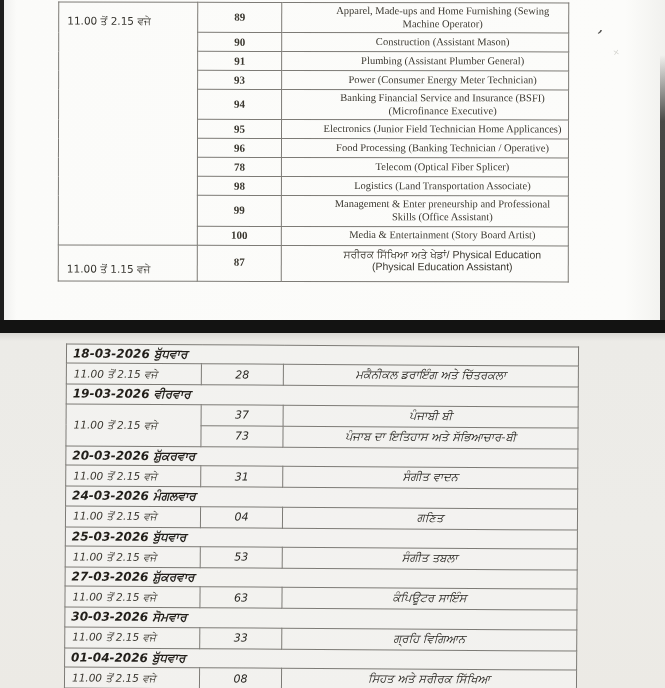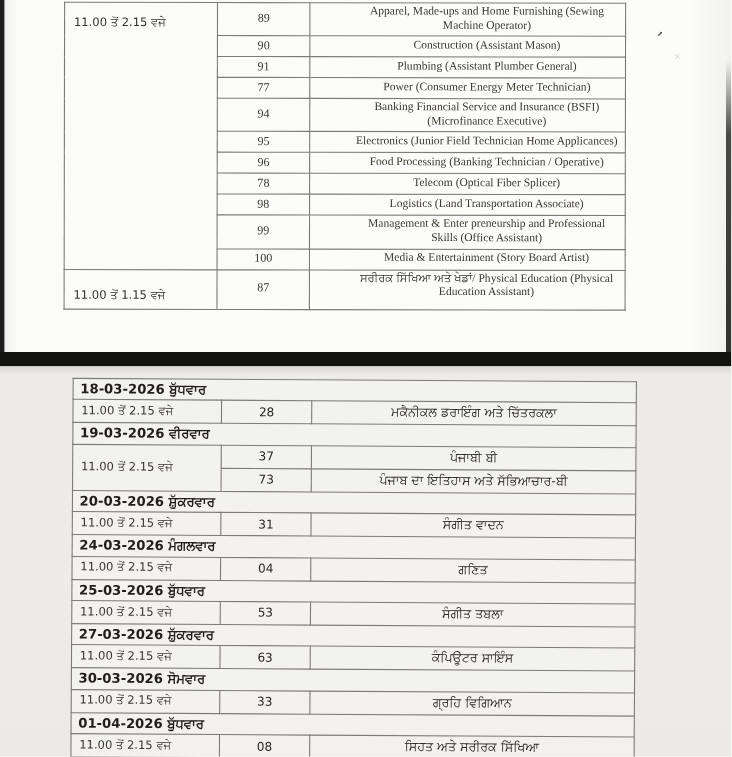--- a/index.html
+++ b/index.html
@@ -8,37 +8,37 @@
   
   .page-top{position:absolute;left:0;top:0;width:665px;height:320px;
             background:linear-gradient(90deg,#ededeb 0,#fbfbf9 2.5%,#fcfcfa 94%,#f1f1ee 100%);}
   .edge-left{position:absolute;left:0;top:0;width:4px;height:320px;background:#1d1d1d;}
   .edge-right{position:absolute;right:0;top:55px;width:5px;height:265px;
               background:linear-gradient(180deg,rgba(60,60,58,0) 0,#4a4a47 25%,#323230 100%);}
   
   .separator{position:absolute;left:0;top:320px;width:665px;height:13px;background:#131312;}
   
   .page-bottom{position:absolute;left:0;top:333px;width:665px;height:355px;
-               background:linear-gradient(180deg,#d8d7d3 0,#ecebe7 8px,#edece8 55%,#eceae5 100%);}
+               background:linear-gradient(180deg,#d8d7d3 0,#ecebe7 8px,#edece8 55%,#eceae5 100%);font-style:italic;}
   
   table{border-collapse:collapse;table-layout:fixed;}
   td{border:1px solid #7d7b76;padding:2px 5px;vertical-align:middle;line-height:1.2;
      overflow:hidden;}
   .t1{position:absolute;left:58px;top:2px;width:510px;font-size:10.5px;color:#3a372f;
       background:transparent;transform:rotate(.1deg);}
   .t1 col.c-time{width:139px}.t1 col.c-code{width:84px}.t1 col.c-subj{width:287px}
-  .t1 .code-cell{text-align:center;font-size:11px;}
+  .t1 .code-cell{text-align:center;font-size:11px;font-weight:bold;}
   .t1 .subj-cell{text-align:center;padding-left:40px;}
   .t1 .time-cell{vertical-align:top;padding:12px 4px 2px 8px;
                  font-family:"DejaVu Sans",sans-serif;font-size:10.5px;color:#34322c;}
   .t1 tr{height:19px;}
   .t1 tr.tall{height:25px;}
   .t1 tr.last-row{height:36px;}
   .t1 tr.last-row .time-cell{padding-top:17px;}
-  .t1 tr.last-row .subj-cell{vertical-align:top;font-family:Liberation Serif, serif;}
+  .t1 tr.last-row .subj-cell{vertical-align:top;font-family:Liberation Sans, sans-serif;}
   
   .t2{position:absolute;left:65px;top:12px;width:512px;color:#2a2823;
       font-family:"DejaVu Sans",sans-serif;font-size:11.5px;transform:rotate(.35deg);
       background:rgba(255,255,255,.35);}
   .t2 col.c-time{width:135px}.t2 col.c-code{width:82px}.t2 col.c-subj{width:295px}
   .t2 tr{height:21px;}
   .t2 tr.date-row{height:18px;}
   .t2 .date-cell{font-weight:bold;font-size:12px;padding-left:6px;color:#221f1a;}
   .t2 .time-cell{padding-left:7px;font-size:10.5px;color:#3a372f;}
   .t2 .code-cell{text-align:center;font-size:11px;border-radius:10px;}
@@ -69,21 +69,21 @@
           </tr>
           <tr>
             <td class="code-cell">90</td>
             <td class="subj-cell">Construction (Assistant Mason)</td>
           </tr>
           <tr>
             <td class="code-cell">91</td>
             <td class="subj-cell">Plumbing (Assistant Plumber General)</td>
           </tr>
           <tr>
-            <td class="code-cell">77</td>
+            <td class="code-cell">93</td>
             <td class="subj-cell">Power (Consumer Energy Meter Technician)</td>
           </tr>
           <tr>
             <td class="code-cell">94</td>
             <td class="subj-cell">Banking Financial Service and Insurance (BSFI) (Microfinance Executive)</td>
           </tr>
           <tr>
             <td class="code-cell">95</td>
             <td class="subj-cell">Electronics  (Junior Field Technician Home Applicances)</td>
           </tr>

